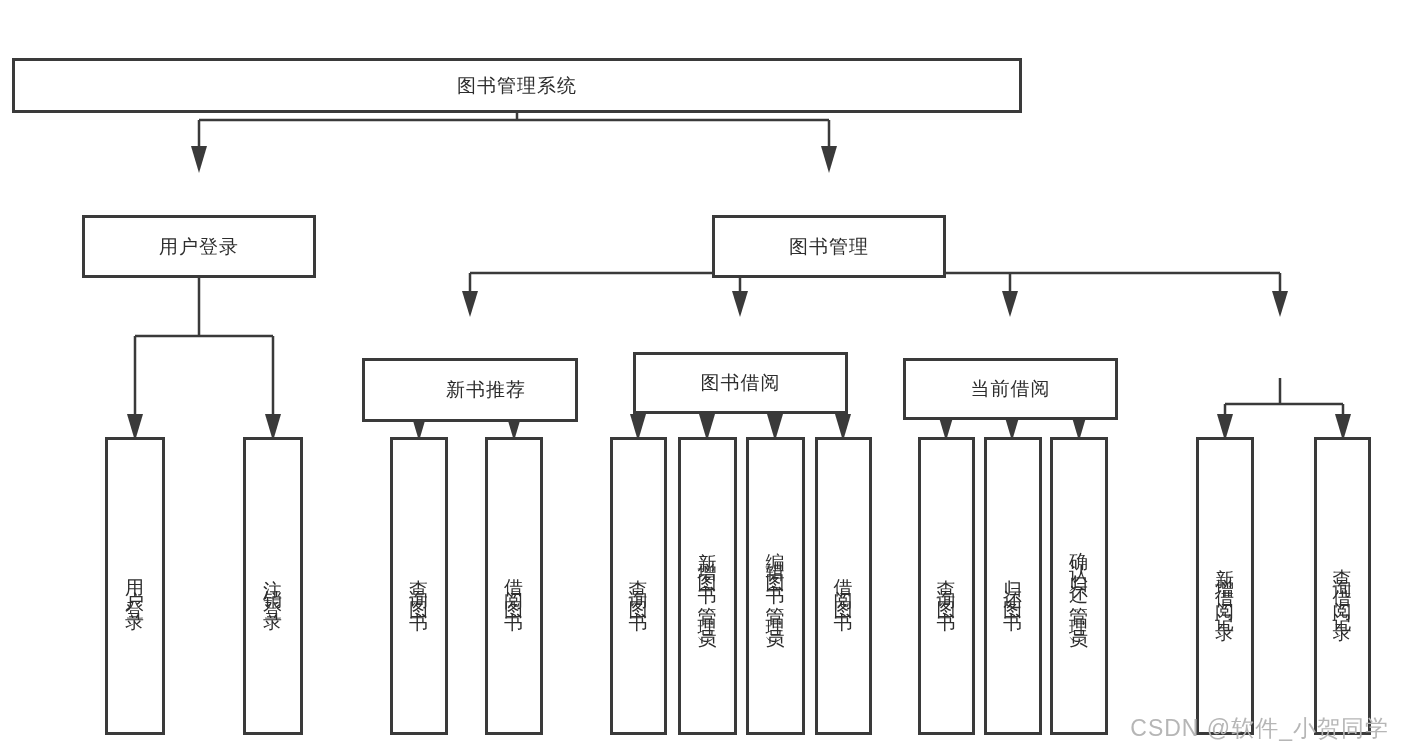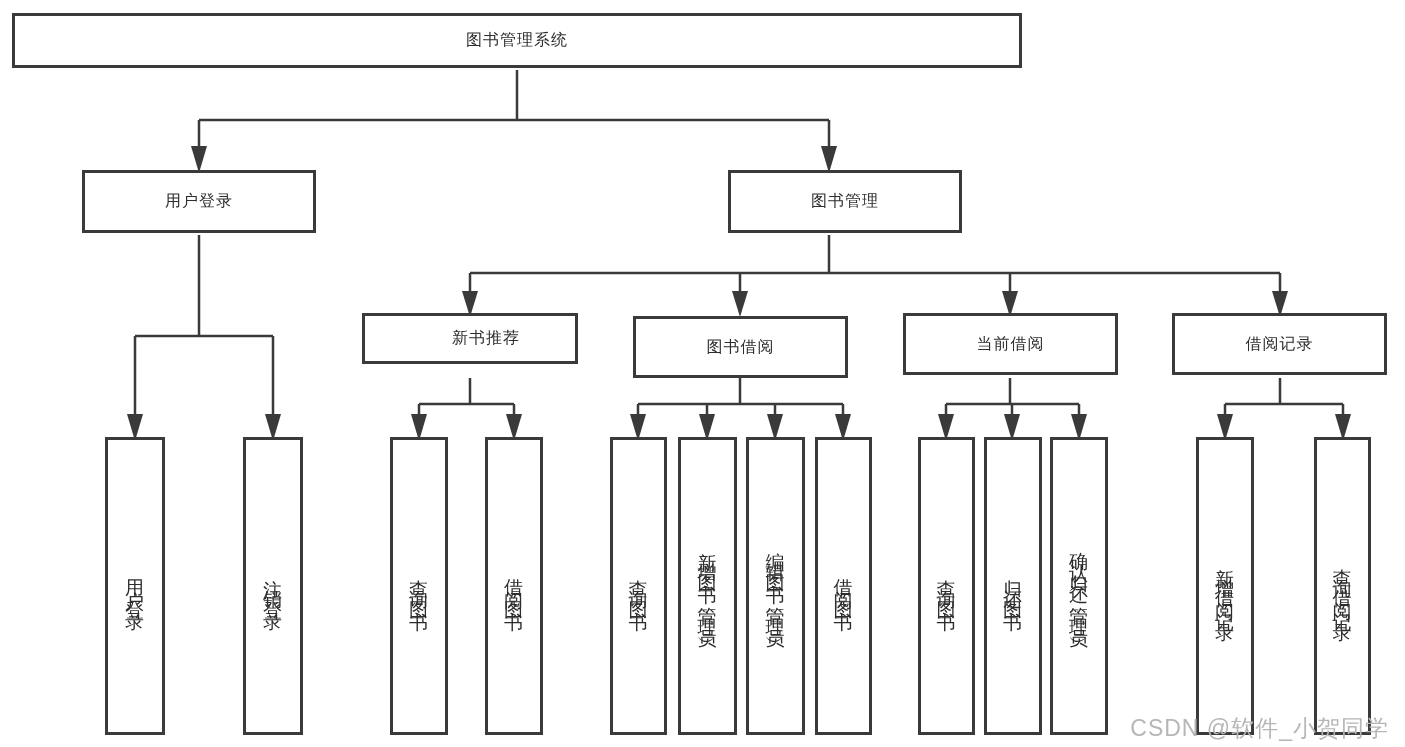--- a/index.html
+++ b/index.html
@@ -22,40 +22,41 @@
     background: #ffffff;
     border: 3px solid #3a3a3a;
     box-sizing: border-box;
     display: flex;
     align-items: center;
     justify-content: center;
     color: #2d2d2d;
     z-index: 2;
   }
   .hbox {
-    font-size: 16px;
+    font-size: 19px;
     letter-spacing: 1px;
     white-space: nowrap;
+    margin-top: 45px;
   }
   .vbox span.vtext {
     writing-mode: vertical-rl;
     text-orientation: mixed;
     font-size: 19px;
     line-height: 1;
     letter-spacing: 11px;
     white-space: nowrap;
   }
   
   .n-root   { left: 12px;   top: 13px;  width: 1010px; height: 55px; }
   
   .n-login  { left: 82px;   top: 170px; width: 234px;  height: 63px; }
-  .n-mgmt   { left: 728px;  top: 170px; width: 234px;  height: 63px; }
-  
-  .n-s0     { left: 362px;  top: 313px; width: 216px;  height: 51px; padding-left: 32px; }
-  .n-s1     { left: 633px;  top: 316px; width: 215px;  height: 62px; text-align: center; }
+  .n-mgmt   { left: 712px;  top: 170px; width: 234px;  height: 63px; }
+  
+  .n-s0     { left: 362px;  top: 313px; width: 216px;  height: 64px; padding-left: 32px; }
+  .n-s1     { left: 633px;  top: 307px; width: 215px;  height: 62px; text-align: center; }
   .n-s2     { left: 903px;  top: 313px; width: 215px;  height: 62px; font-family: Liberation Serif, serif; }
   .n-s3     { left: 1172px; top: 313px; width: 215px;  height: 62px; }
   
   .leaf     { top: 437px; height: 298px; }
   .n-ul0    { left: 105px;  width: 60px; }
   .n-ul1    { left: 243px;  width: 60px; }
   .n-a0     { left: 390px;  width: 58px; }
   .n-a1     { left: 485px;  width: 58px; }
   .n-b0     { left: 610px;  width: 57px; }
   .n-b1     { left: 678px;  width: 59px; }
@@ -142,23 +143,20 @@
 
   <div class="box hbox n-s0">
     <span>新书推荐</span>
   </div>
   <div class="box hbox n-s1">
     <span>图书借阅</span>
   </div>
   <div class="box hbox n-s2">
     <span>当前借阅</span>
   </div>
-  <div class="box hbox n-s3">
-    <span>借阅记录</span>
-  </div>
 
   <div class="box vbox leaf n-ul0">
     <span class="vtext">用户登录</span>
   </div>
   <div class="box vbox leaf n-ul1">
     <span class="vtext">注销登录</span>
   </div>
 
   <div class="box vbox leaf n-a0">
     <span class="vtext">查询图书</span>

